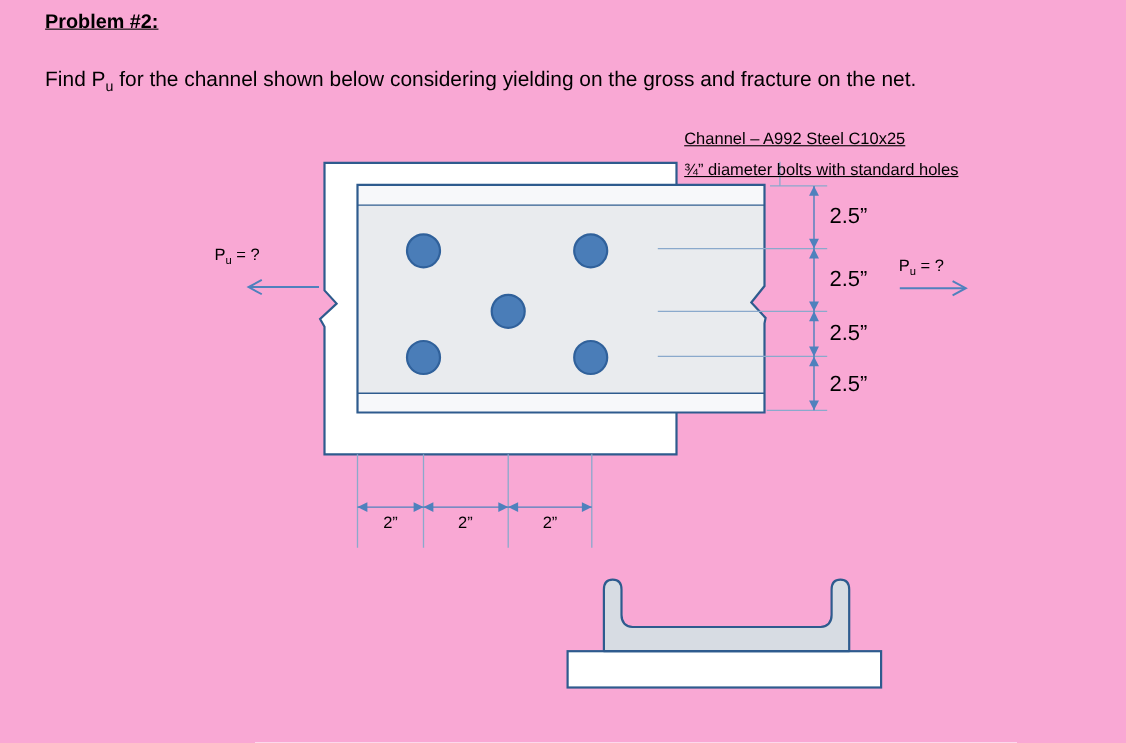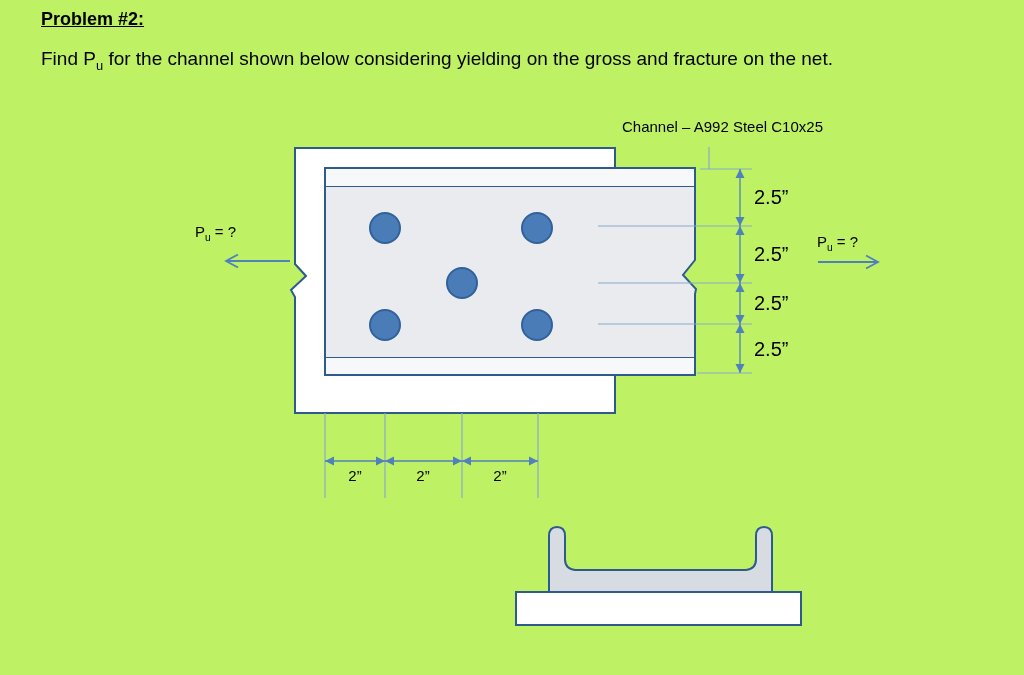--- a/index.html
+++ b/index.html
@@ -4,21 +4,21 @@
 <style>
   html, body {
     margin: 0;
     padding: 0;
     background: #ffffff;
   }
   .page {
     position: relative;
     width: 1024px;
     height: 675px;
-    background: #bef264;
+    background: #f9a8d4;
     font-family: "Liberation Sans", sans-serif;
     color: #000000;
     overflow: hidden;
   }
   .page svg {
     position: absolute;
     left: 0;
     top: 0;
   }
   .label {
@@ -28,28 +28,29 @@
   }
   .title {
     left: 41px;
     top: 9px;
     font-size: 18px;
     font-weight: bold;
     text-decoration: underline;
   }
   .prompt {
     left: 41px;
-    top: 48px;
+    top: 62px;
     font-size: 19px;
   }
   .prompt sub, .pu sub {
     font-size: 68%;
   }
   .spec {
     font-size: 15px;
+    text-decoration: underline;
   }
   #spec1 { left: 622px; top: 118px; }
   #spec2 { left: 622px; top: 146px; }
   .dimv {
     left: 754px;
     font-size: 20px;
   }
   #dimv0 { top: 186px; }
   #dimv1 { top: 243px; }
   #dimv2 { top: 292px; }
@@ -152,20 +153,21 @@
       <rect x="516" y="592" width="285" height="33" fill="#ffffff" stroke="#2e5b8e" stroke-width="2"></rect>
       <path d="M549,592 V536 Q549,527 557,527 Q565,527 565,536 V559 Q565,569 575,570 H746 Q756,569 756,559 V536 Q756,527 764,527 Q772,527 772,536 V592 Z" fill="#d7dce3" stroke="#2e5b8e" stroke-width="2" stroke-linejoin="round"></path>
     </g>
   </svg>
 
   <div class="label title">Problem #2:</div>
 
   <div class="label prompt"><span>Find P</span><sub>u</sub><span> for the channel shown below considering yielding on the gross and fracture on the net.</span></div>
 
   <div class="label spec" id="spec1">Channel – A992 Steel C10x25</div>
+  <div class="label spec" id="spec2">¾” diameter bolts with standard holes</div>
 
   <div class="label dimv" id="dimv0">2.5”</div>
   <div class="label dimv" id="dimv1">2.5”</div>
   <div class="label dimv" id="dimv2">2.5”</div>
   <div class="label dimv" id="dimv3">2.5”</div>
 
   <div class="label dimh" id="dimh0">2”</div>
   <div class="label dimh" id="dimh1">2”</div>
   <div class="label dimh" id="dimh2">2”</div>
 

